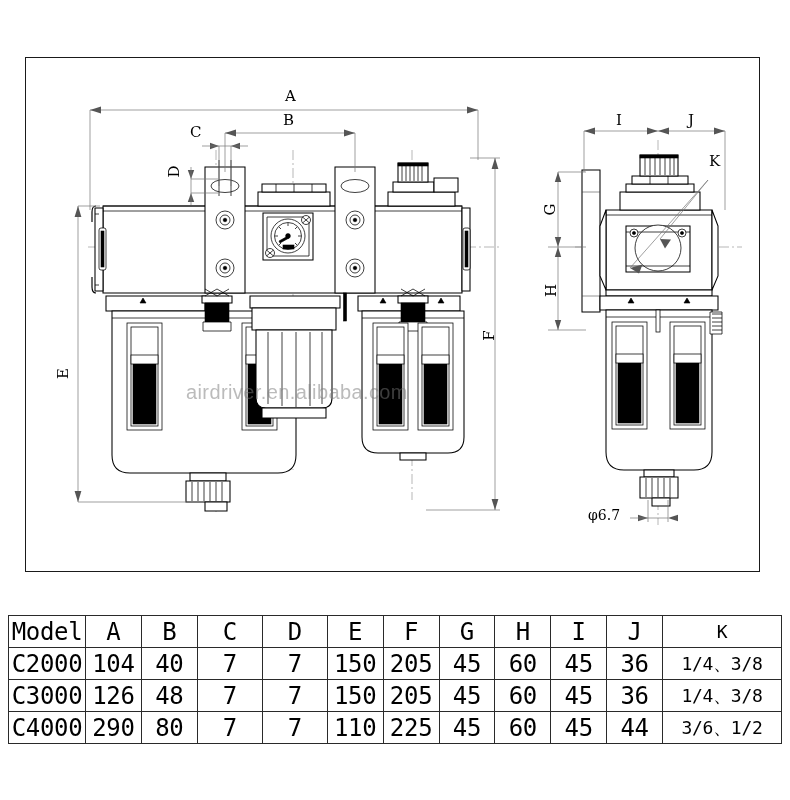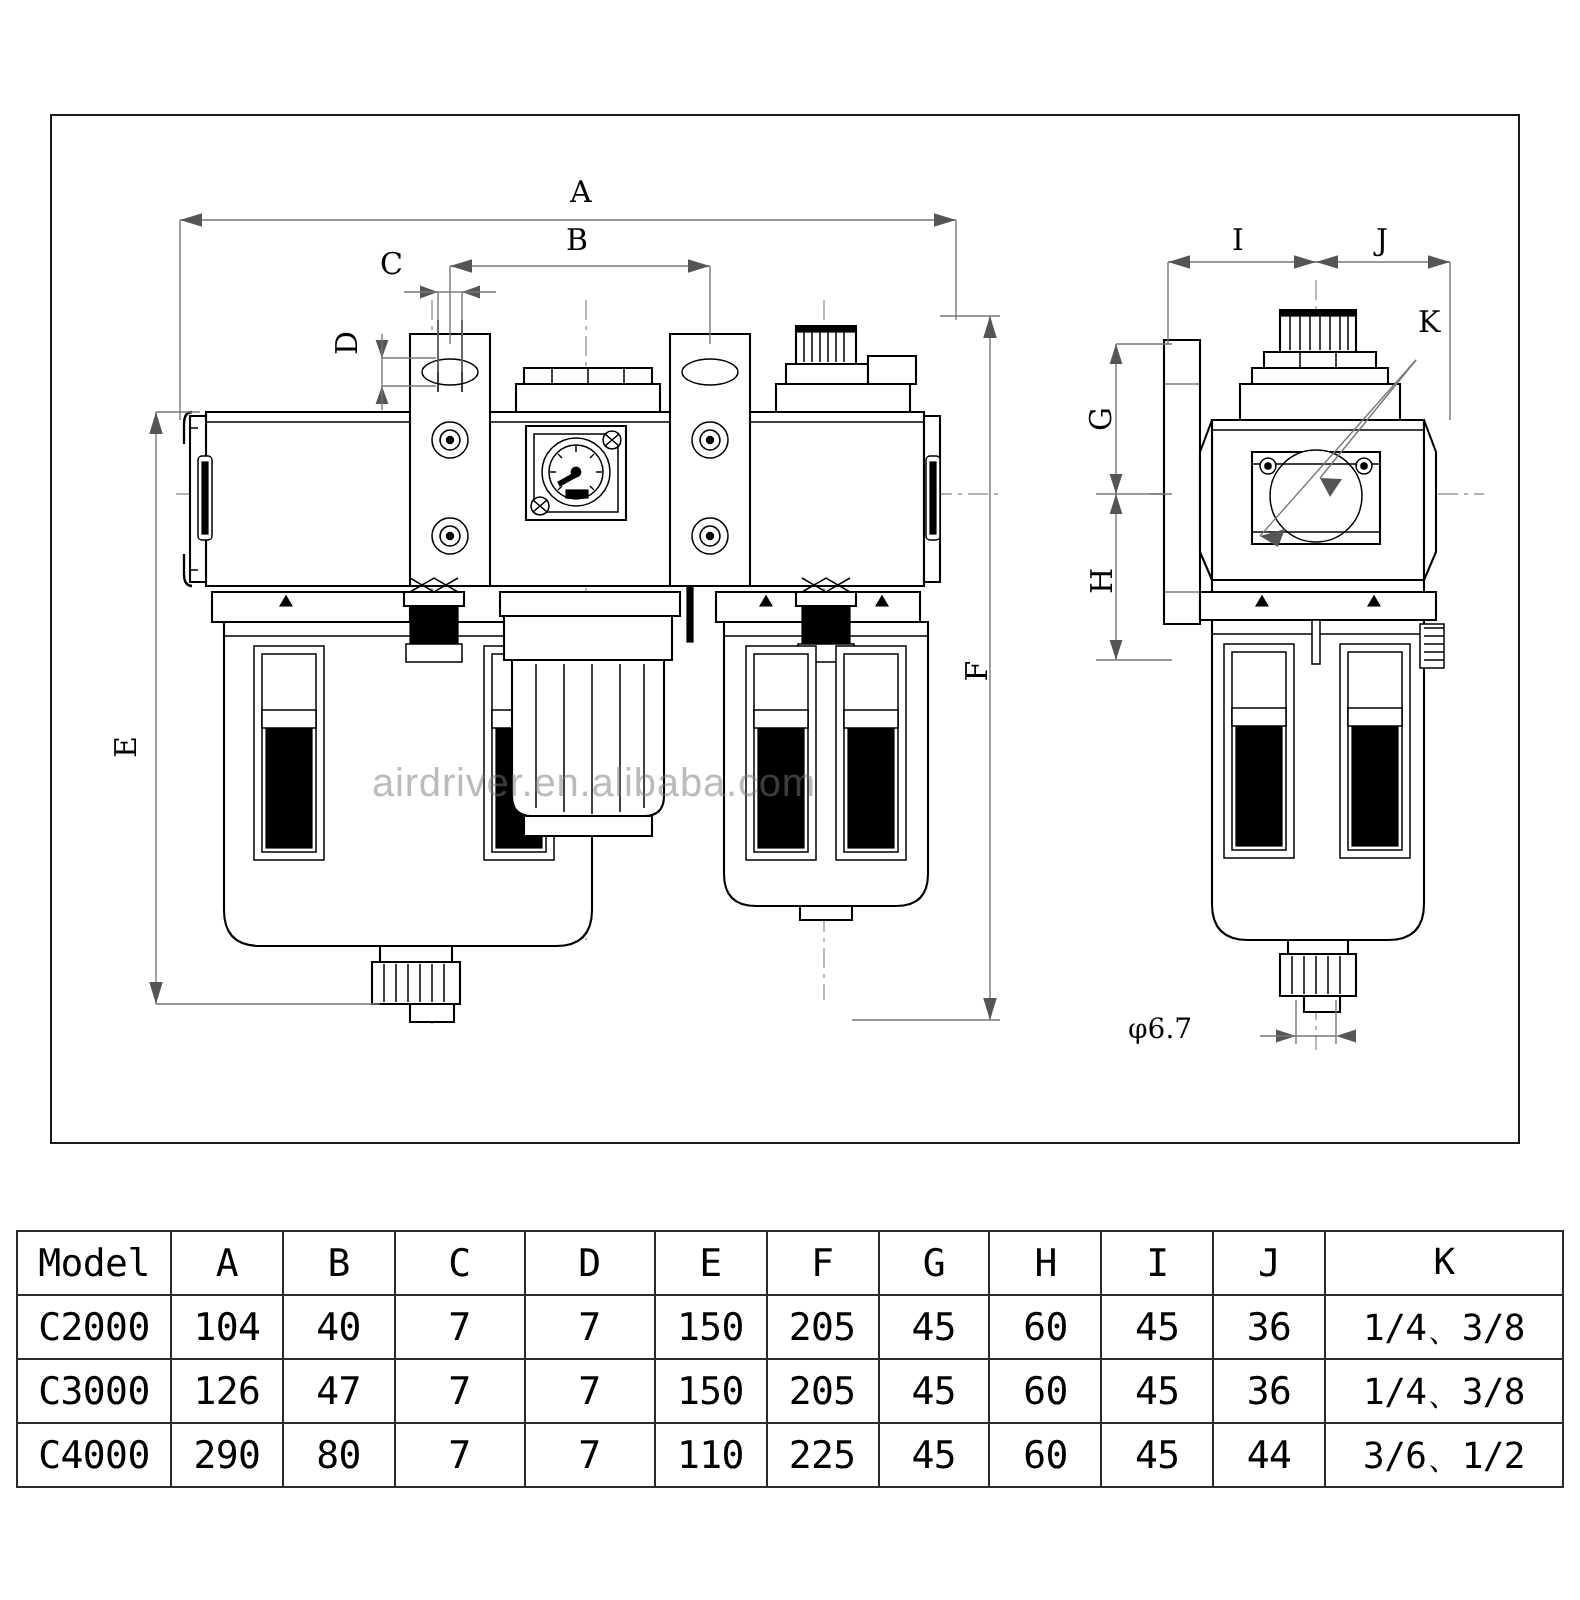--- a/index.html
+++ b/index.html
@@ -46,21 +46,21 @@
 
   
   .spec-table{
     position:absolute;left:8px;top:615px;width:774px;
     border-collapse:collapse;table-layout:fixed;
     font-family:"DejaVu Sans Mono","Liberation Mono",monospace;
   }
   .spec-table td,.spec-table th{
     border:1.5px solid #2a2a2a;height:31px;padding:0 2px;
     text-align:center;vertical-align:middle;
-    font-size:19px;font-weight:400;color:#000;letter-spacing:-0.3px;
+    font-size:24px;font-weight:400;color:#000;letter-spacing:-0.3px;
   }
   .spec-table th{font-weight:400;}
   .spec-table .c-model{width:72px;}
   .spec-table .c-d{width:60px;}
   .spec-table .c-k{width:114px;font-size:18px;}
 </style>
 </head>
 <body>
 
 <div id="stage">
@@ -393,21 +393,21 @@
   <div class="dlab" style="left:283px;top:113px;">B</div>
   <div class="dlab" style="left:190px;top:125px;">C</div>
   <div class="dlab rot" style="left:168px;top:164px;">D</div>
   <div class="dlab rot" style="left:58px;top:366px;">E</div>
   <div class="dlab rot" style="left:484px;top:328px;">F</div>
   <div class="dlab rot" style="left:545px;top:202px;">G</div>
   <div class="dlab rot" style="left:545px;top:283px;">H</div>
   <div class="dlab" style="left:616px;top:113px;">I</div>
   <div class="dlab" style="left:688px;top:113px;">J</div>
   <div class="dlab" style="left:709px;top:154px;">K</div>
-  <div class="dlab small" style="left:564px;top:508px;text-align:right;">φ6.7</div>
+  <div class="dlab small" style="left:588px;top:508px;text-align:right;">φ6.7</div>
 
   <div class="wmark">airdriver.en.alibaba.com</div>
 
   <table class="spec-table">
     <thead>
       <tr>
         <th class="c-model">Model</th>
         <th>A</th>
         <th>B</th>
         <th class="c-d">C</th>
@@ -432,21 +432,21 @@
         <td>205</td>
         <td>45</td>
         <td>60</td>
         <td>45</td>
         <td>36</td>
         <td class="c-k">1/4、3/8</td>
       </tr>
       <tr>
         <td class="c-model">C3000</td>
         <td>126</td>
-        <td>47</td>
+        <td>48</td>
         <td class="c-d">7</td>
         <td class="c-d">7</td>
         <td>150</td>
         <td>205</td>
         <td>45</td>
         <td>60</td>
         <td>45</td>
         <td>36</td>
         <td class="c-k">1/4、3/8</td>
       </tr>

